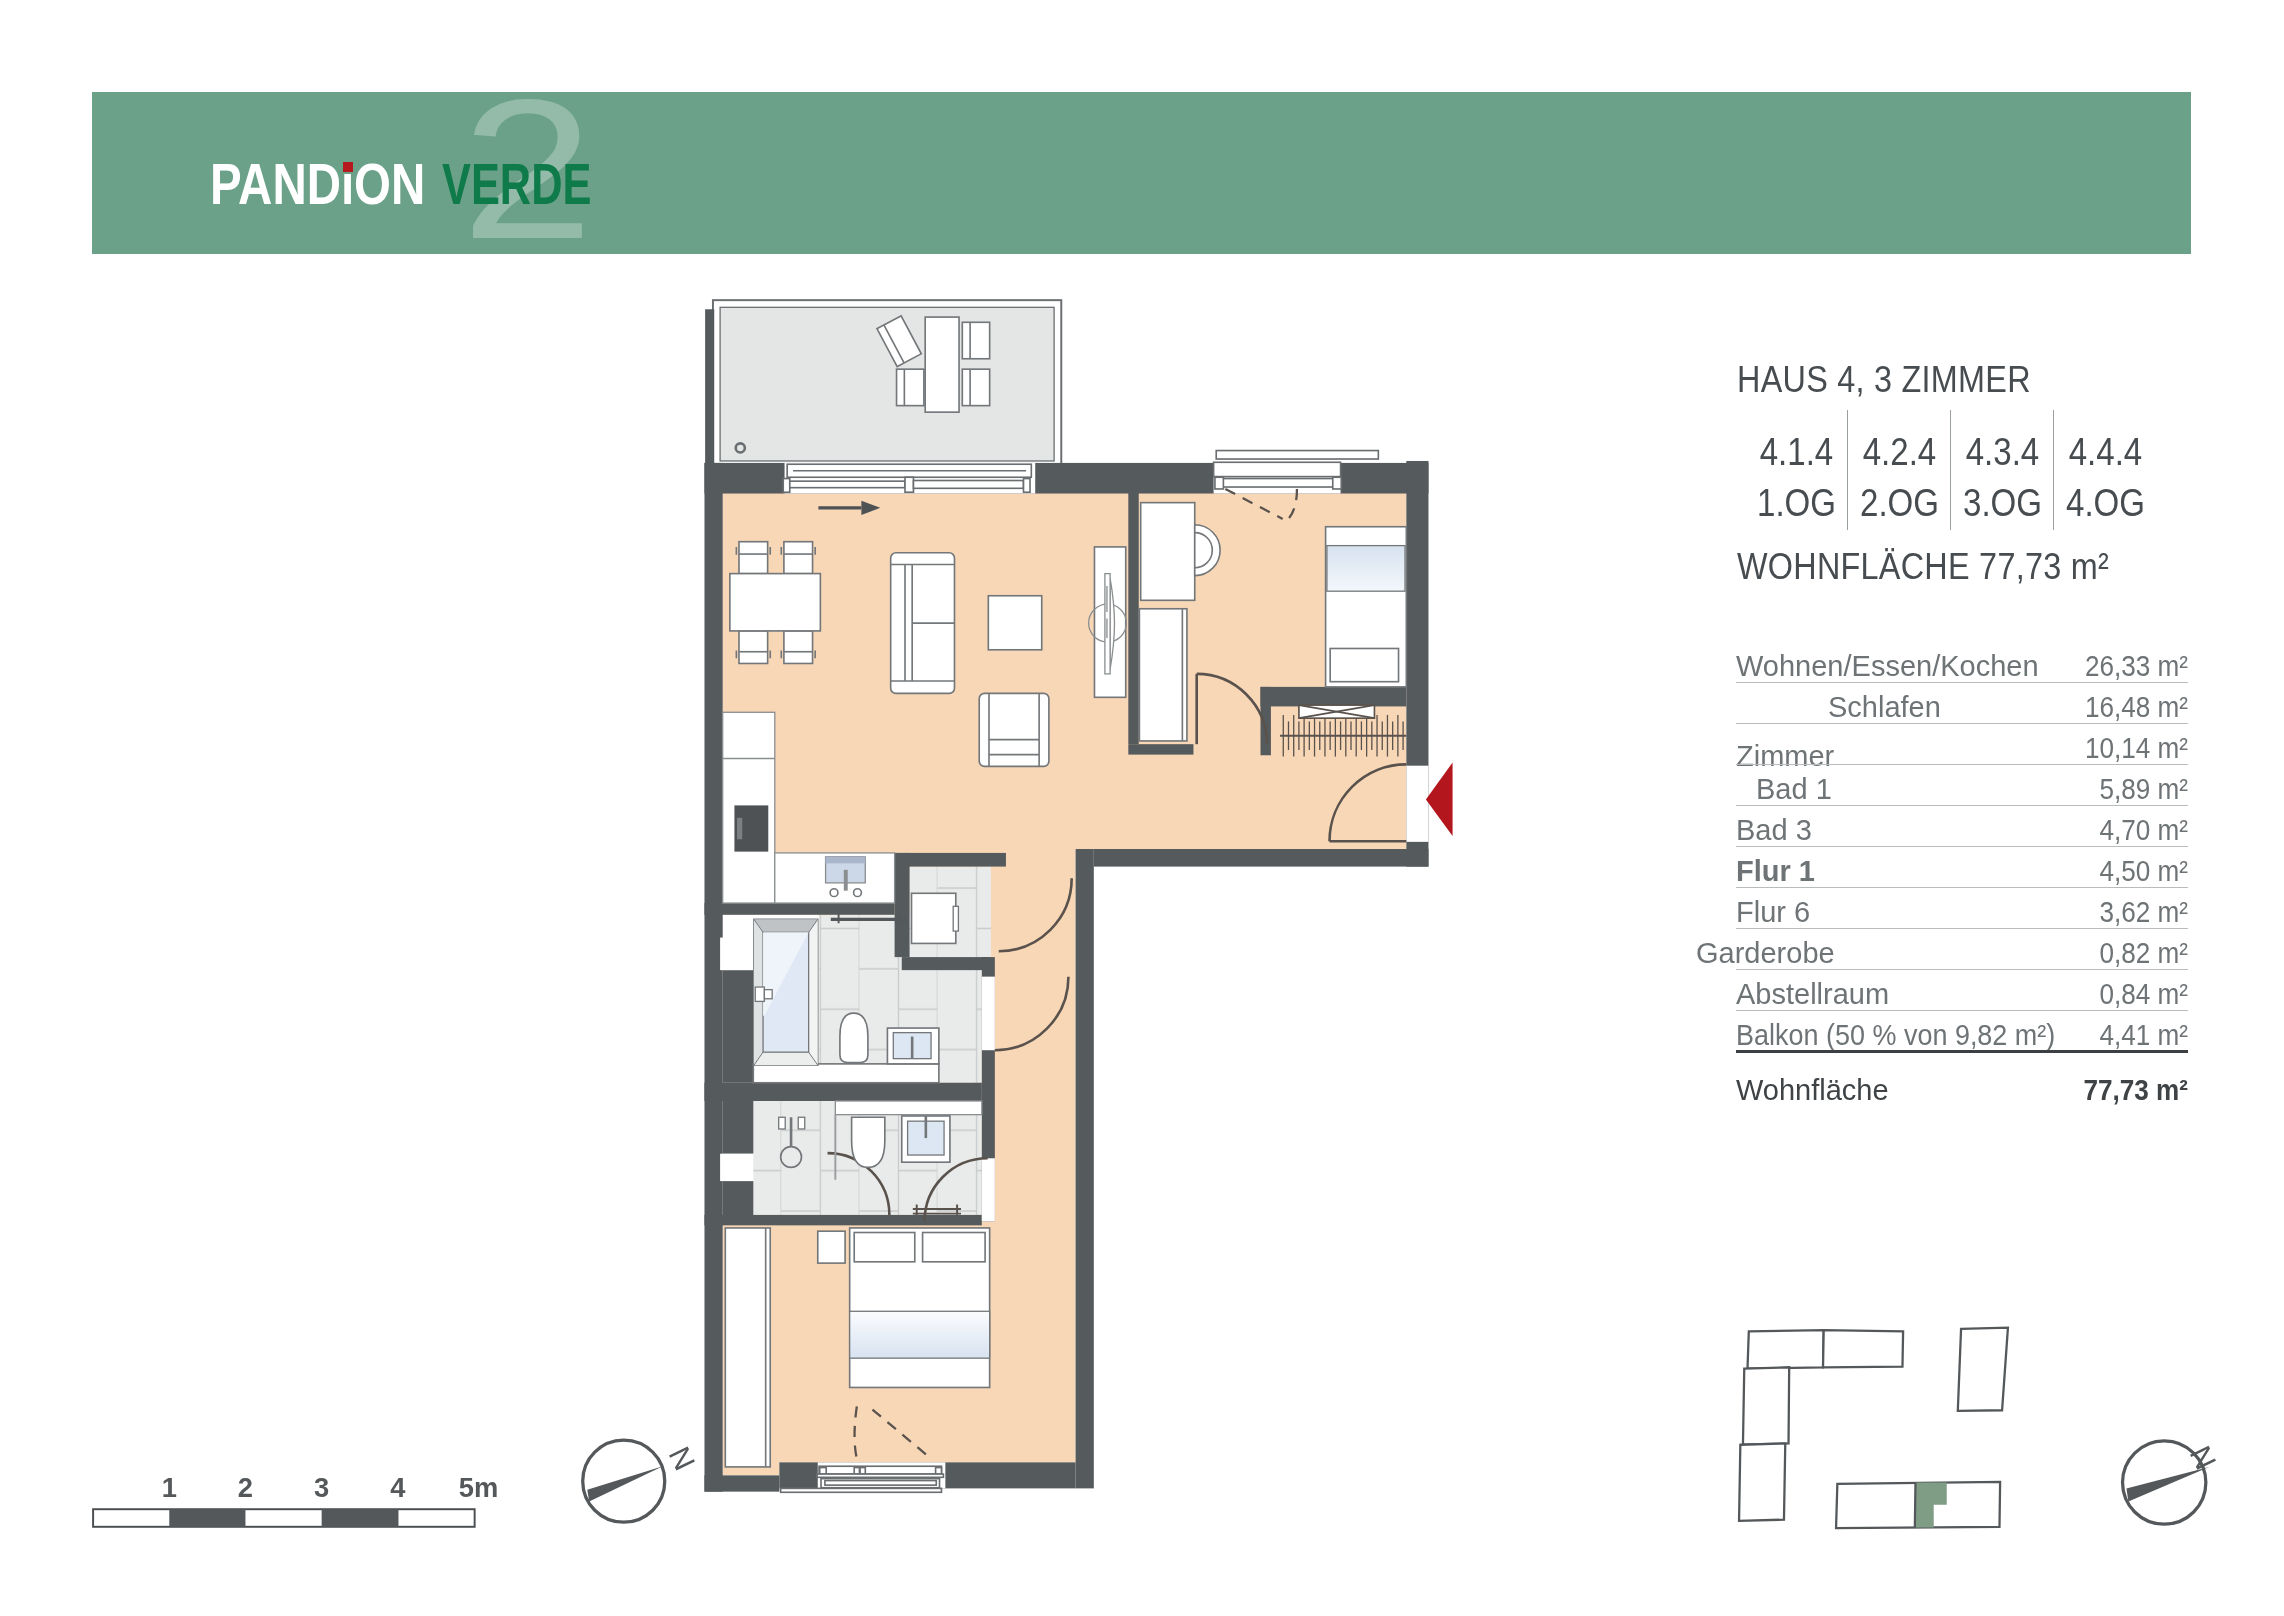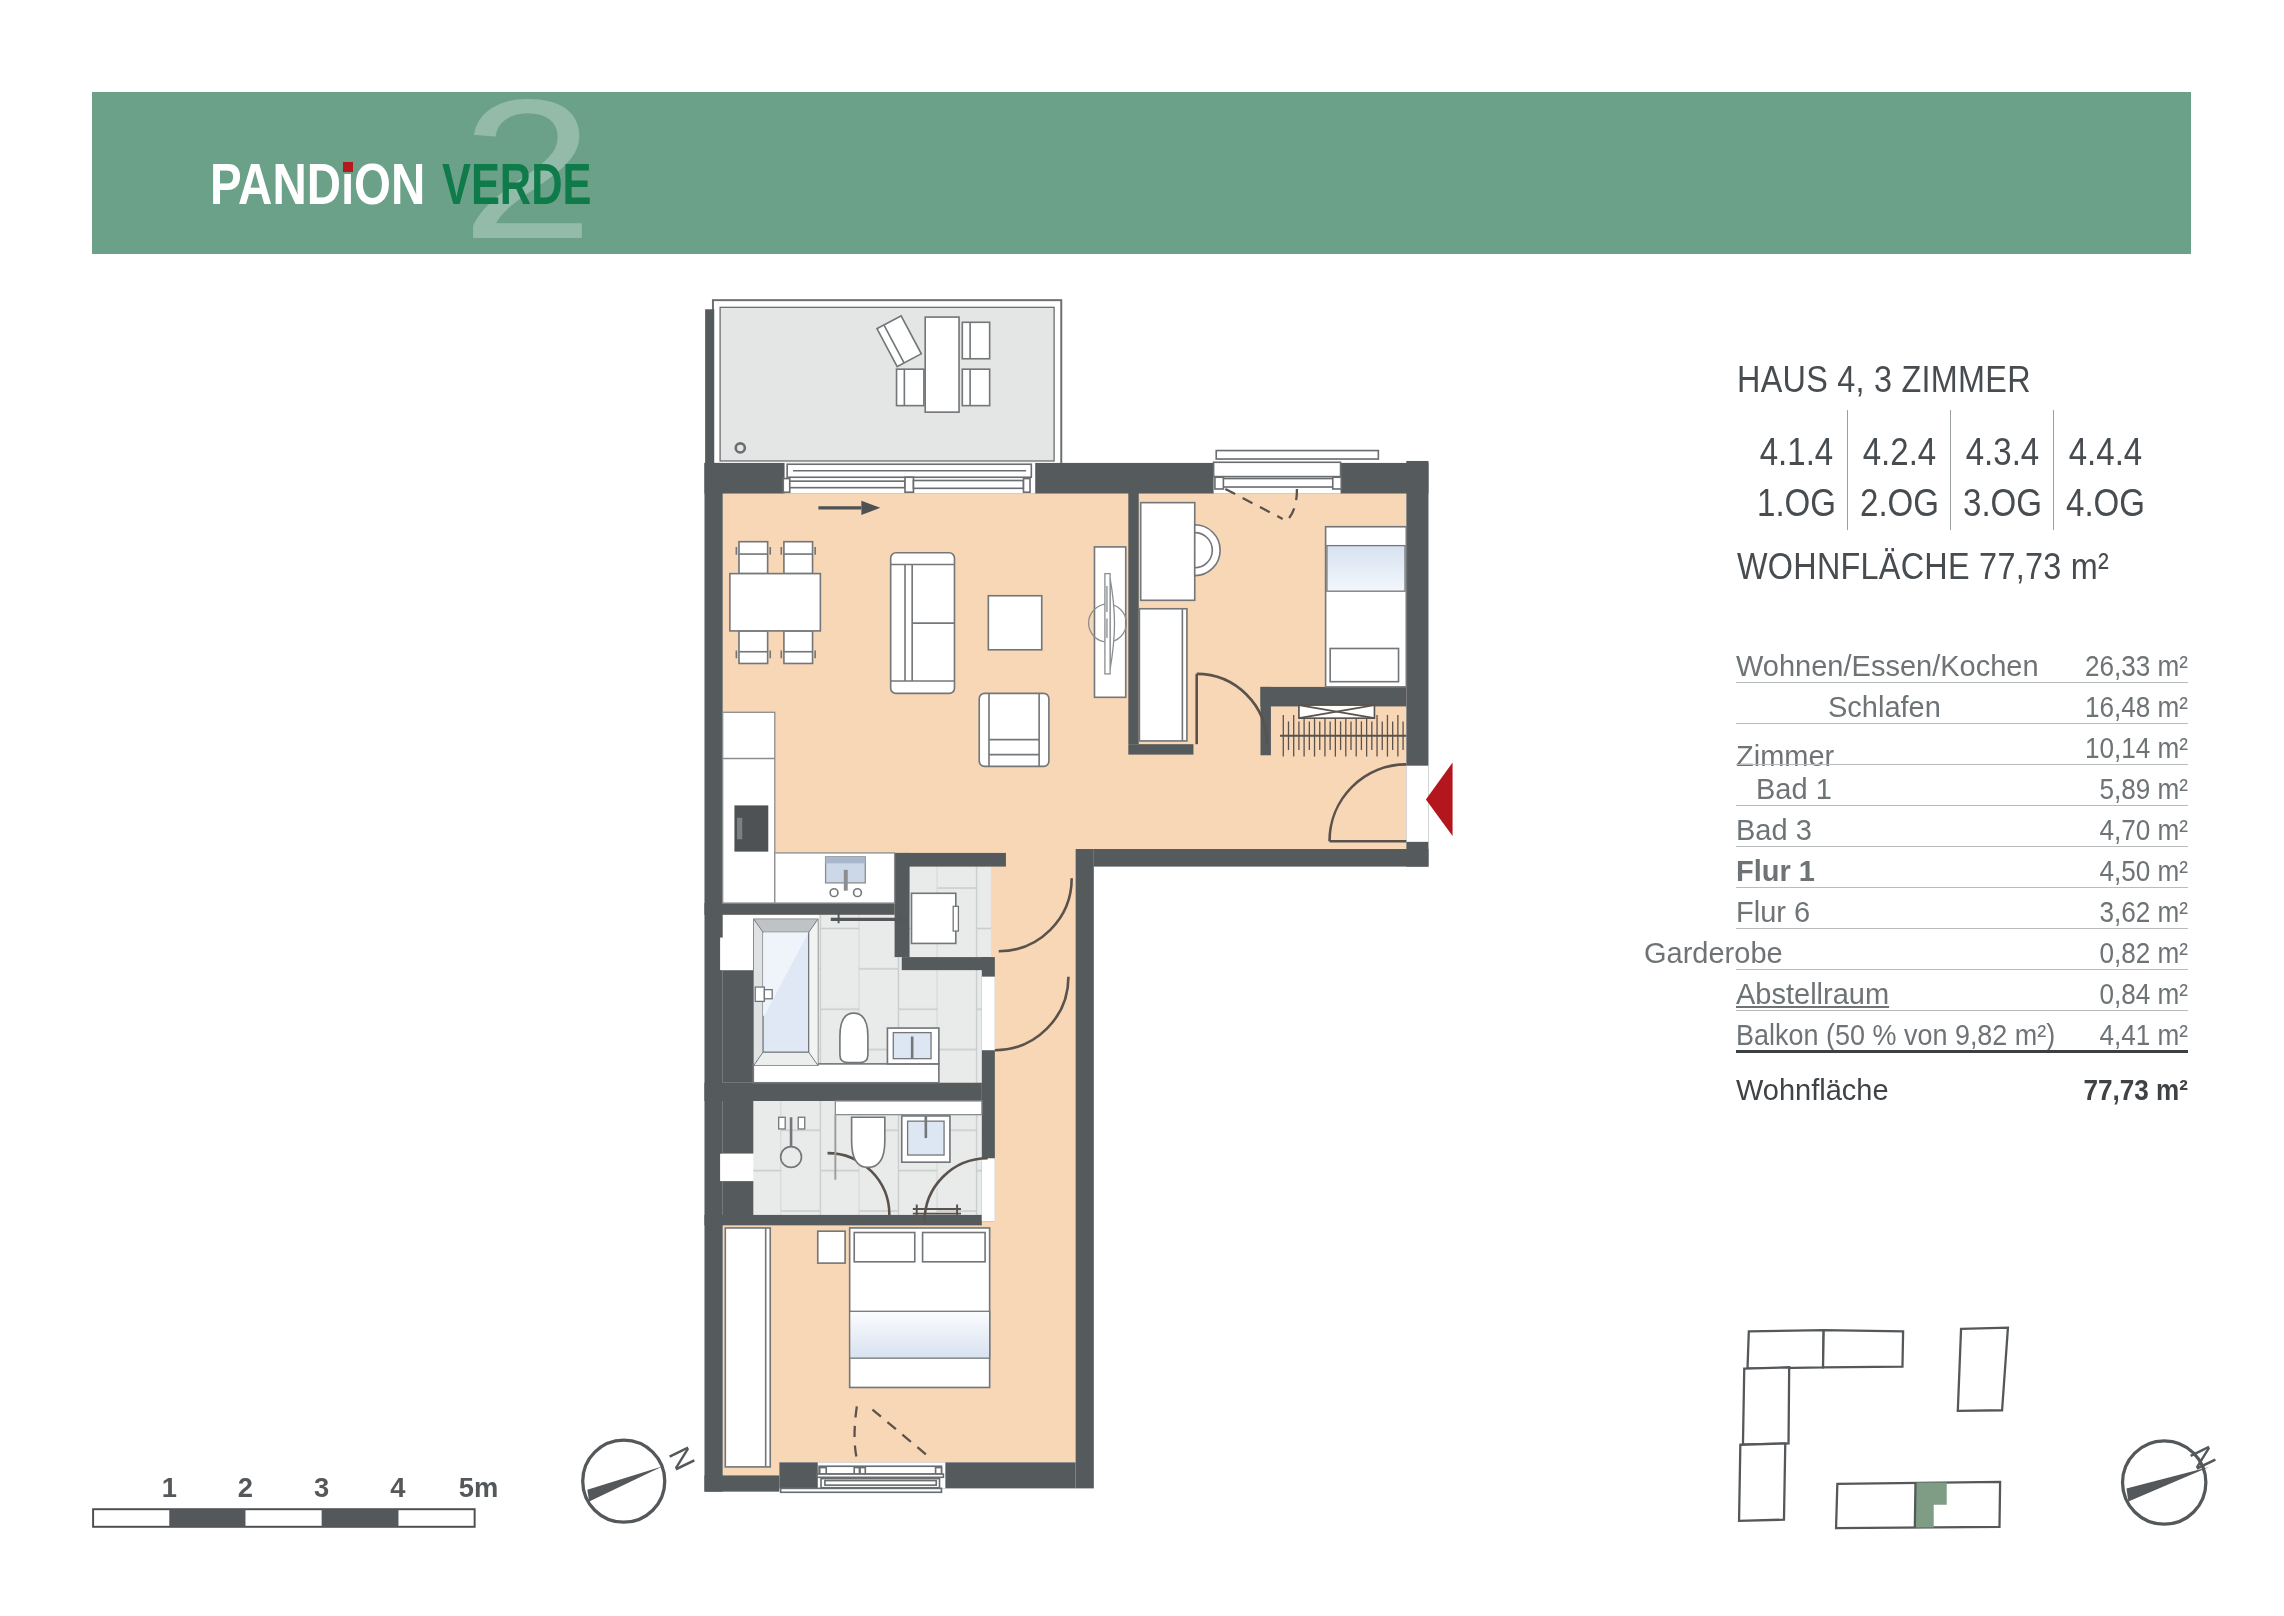--- a/index.html
+++ b/index.html
@@ -60,24 +60,24 @@
   <div class="abs line" style="left:1736px;top:805px;width:452px;"></div>
   <div class="abs tbl-label" style="left:1736px;top:814px;">Bad 3</div>
   <div class="abs tbl-val" style="left:1928px;top:814px;width:260px;">4,70 m²</div>
   <div class="abs line" style="left:1736px;top:846px;width:452px;"></div>
   <div class="abs tbl-label" style="left:1736px;top:855px;font-weight:bold;">Flur 1</div>
   <div class="abs tbl-val" style="left:1928px;top:855px;width:260px;">4,50 m²</div>
   <div class="abs line" style="left:1736px;top:887px;width:452px;"></div>
   <div class="abs tbl-label" style="left:1736px;top:896px;">Flur 6</div>
   <div class="abs tbl-val" style="left:1928px;top:896px;width:260px;">3,62 m²</div>
   <div class="abs line" style="left:1736px;top:928px;width:452px;"></div>
-  <div class="abs tbl-label" style="left:1644px;top:937px;">Garderobe</div>
+  <div class="abs tbl-label" style="left:1696px;top:937px;">Garderobe</div>
   <div class="abs tbl-val" style="left:1928px;top:937px;width:260px;">0,82 m²</div>
   <div class="abs line" style="left:1736px;top:969px;width:452px;"></div>
-  <div class="abs tbl-label" style="left:1736px;top:978px;text-decoration:underline;">Abstellraum</div>
+  <div class="abs tbl-label" style="left:1736px;top:978px;">Abstellraum</div>
   <div class="abs tbl-val" style="left:1928px;top:978px;width:260px;">0,84 m²</div>
   <div class="abs line" style="left:1736px;top:1010px;width:452px;"></div>
   <div class="abs tbl-label" style="left:1736px;top:1019px;transform:scaleX(0.93);">Balkon (50 % von 9,82 m²)</div>
   <div class="abs tbl-val" style="left:1928px;top:1019px;width:260px;">4,41 m²</div>
   <div class="abs" style="left:1736px;top:1050px;width:452px;height:2.6px;background:#3c4043;"></div>
   <div class="abs tbl-label" style="left:1736px;top:1074px;font-weight:normal;color:#3f4346;">Wohnfläche</div>
   <div class="abs tbl-val" style="left:1928px;top:1074px;width:260px;font-weight:bold;color:#3f4346;">77,73 m²</div>
 
   <svg class="abs" style="left:0;top:0;" width="2284" height="1616" viewBox="0 0 3508 2482">
     <defs>

